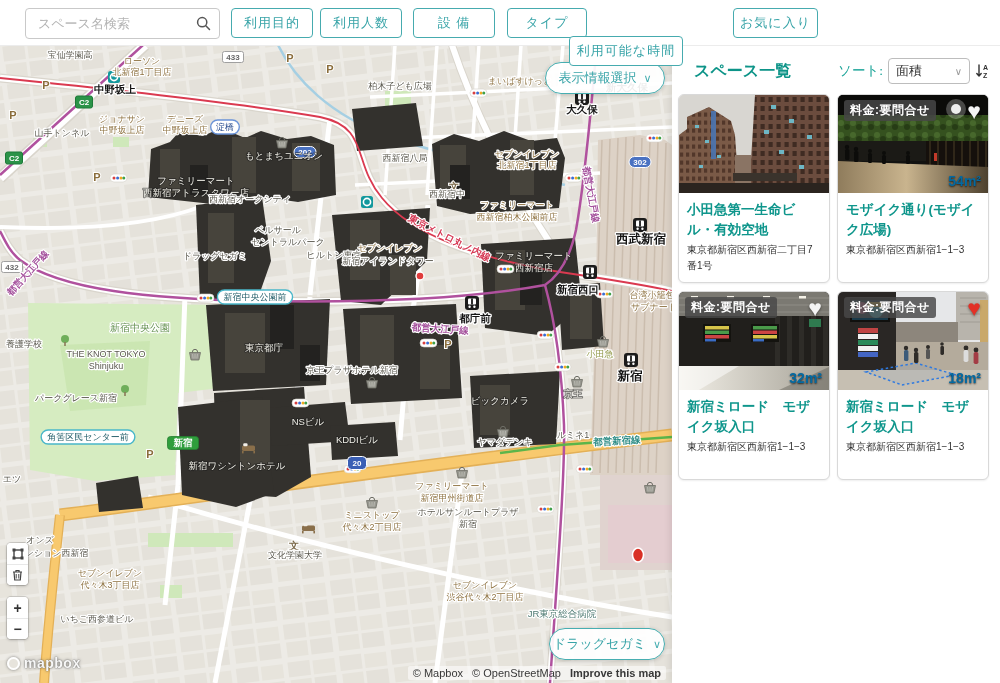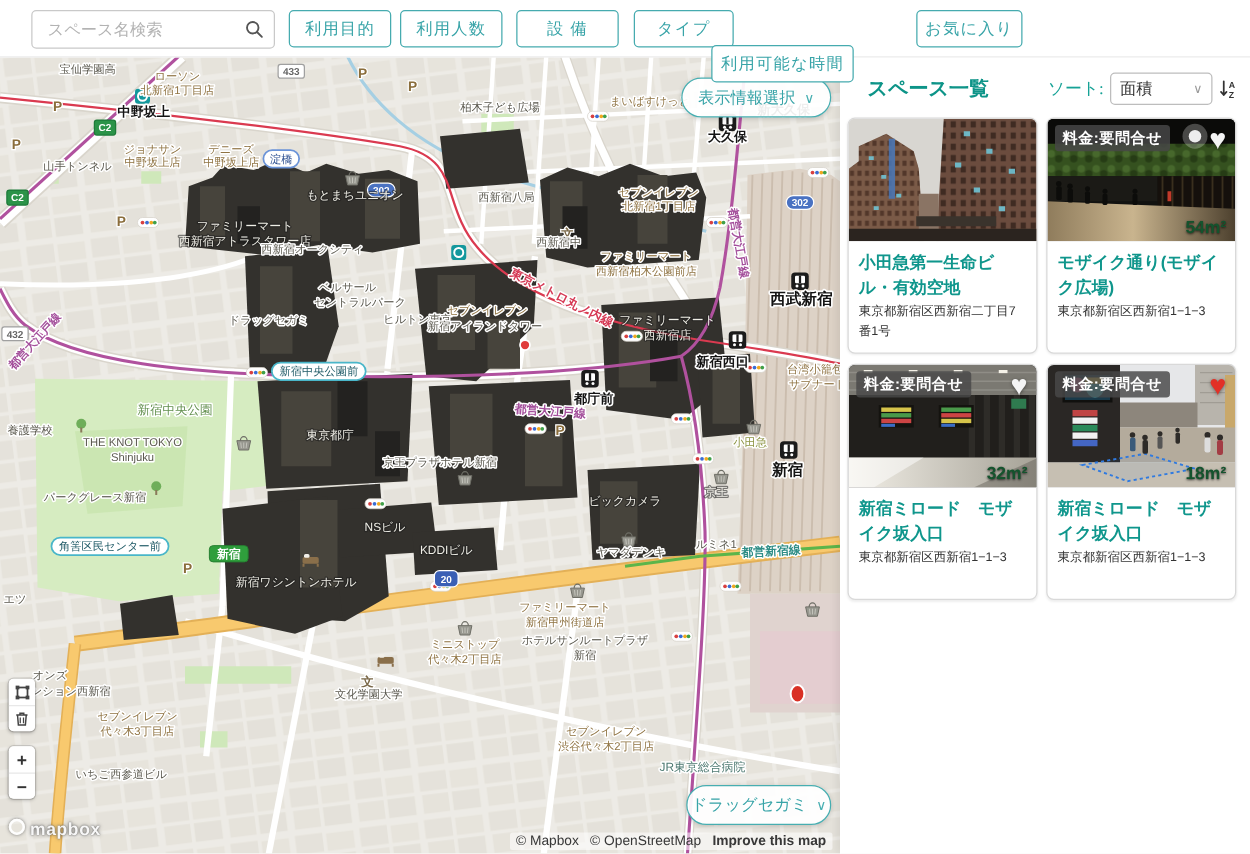--- a/index.html
+++ b/index.html
@@ -46,41 +46,41 @@
 
   .ctrl{position:absolute;left:7px;width:21px;background:#fff;border-radius:4px;box-shadow:0 0 0 1px rgba(0,0,0,.12),0 1px 3px rgba(0,0,0,.25);overflow:hidden;z-index:20;}
   .ctrl button{display:flex;align-items:center;justify-content:center;width:21px;height:21px;border:0;background:#fff;cursor:pointer;padding:0;font-size:14px;font-weight:bold;color:#333;font-family:inherit;}
   .ctrl button + button{border-top:1px solid #e8e8e8;}
   #ctrl-draw{top:498px;}
   #ctrl-zoom{top:552px;}
 
   .attrib{position:absolute;right:6px;bottom:3px;font-size:11px;color:#383838;background:rgba(255,255,255,.55);padding:1px 5px;display:flex;gap:9px;align-items:center;z-index:20;border-radius:2px;}
   .attrib a{color:#383838;text-decoration:none;cursor:pointer;}
   .attrib .improve{font-weight:bold;}
-  .mblogo{position:absolute;left:7px;bottom:12px;z-index:20;display:flex;align-items:flex-start;gap:4px;color:rgba(255,255,255,.95);font-weight:bold;font-size:14px;letter-spacing:.5px;text-shadow:0 0 3px rgba(90,90,90,.9),0 0 1px rgba(90,90,90,.9);cursor:pointer;}
+  .mblogo{position:absolute;left:7px;bottom:12px;z-index:20;display:flex;align-items:center;gap:4px;color:rgba(255,255,255,.95);font-weight:bold;font-size:14px;letter-spacing:.5px;text-shadow:0 0 3px rgba(90,90,90,.9),0 0 1px rgba(90,90,90,.9);cursor:pointer;}
   .mblogo .ring{width:13px;height:13px;border-radius:50%;border:2.5px solid rgba(255,255,255,.95);box-sizing:border-box;box-shadow:0 0 3px rgba(90,90,90,.8);}
 
   
   .panel{position:absolute;left:672px;top:45px;width:328px;height:638px;background:#fff;box-shadow:-3px 0 6px rgba(0,0,0,.07);z-index:30;}
   .phead{display:flex;align-items:center;padding:13px 10px 9px 22px;}
   .ptitle{font-size:16px;font-weight:bold;color:#0d9488;}
   .sortwrap{margin-left:auto;display:flex;align-items:center;}
   .sortlbl{font-size:13.5px;color:#16a296;margin-right:5px;font-family:Liberation Serif, serif;}
   .sortsel{width:82px;height:26px;box-sizing:border-box;border:1px solid #bdbdbd;border-radius:4px;font-size:13px;color:#333;display:flex;align-items:center;justify-content:space-between;padding:0 7px;cursor:pointer;background:#fff;}
   .sortsel .chev{color:#999;font-size:10px;}
   .sorticon{margin-left:5px;cursor:pointer;display:flex;}
   .cards{display:grid;grid-template-columns:152px 152px;gap:8px 7px;padding:1px 6px;}
   .card{box-sizing:border-box;border:1px solid #d9d9d9;border-radius:6px;background:#fff;height:189px;position:relative;box-shadow:0 1px 2px rgba(0,0,0,.07);cursor:pointer;}
   .cimg{height:98px;border-radius:5px 5px 0 0;overflow:hidden;position:relative;background:#ddd;}
   .cimg svg{display:block;}
   .badge{position:absolute;left:6px;top:5px;background:rgba(72,72,72,.83);color:#fff;font-size:12px;font-weight:bold;padding:2px 6px;border-radius:3px;letter-spacing:.5px;white-space:nowrap;}
   .badge:empty{display:none;}
   .heart{position:absolute;right:7px;top:5px;font-size:23px;color:#f4f4f4;text-shadow:0 1px 3px rgba(0,0,0,.45);line-height:1;cursor:pointer;}
   .heart.red{color:#e23127;}
-  .area{position:absolute;right:7px;bottom:4px;color:#14532d;font-weight:bold;font-size:14px;text-shadow:0 1px 2px rgba(0,0,0,.75);}
+  .area{position:absolute;right:7px;bottom:4px;color:#0369a1;font-weight:bold;font-size:14px;text-shadow:0 1px 2px rgba(0,0,0,.75);}
   .area:empty{display:none;}
   .ctitle{color:#0f968c;font-weight:bold;font-size:13.5px;line-height:1.45;padding:7px 8px 2px;}
   .caddr{color:#333;font-size:10px;padding:1px 8px;line-height:1.55;}
 </style>
 </head>
 <body>
 
 <div id="app">
 
   <div class="topbar">

